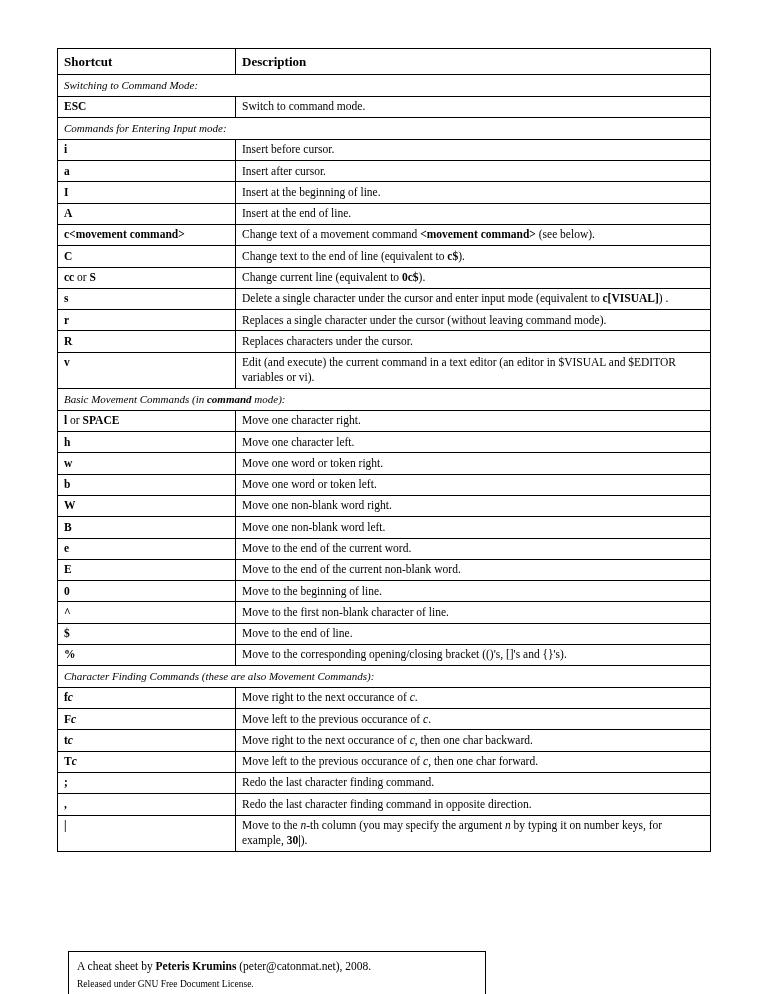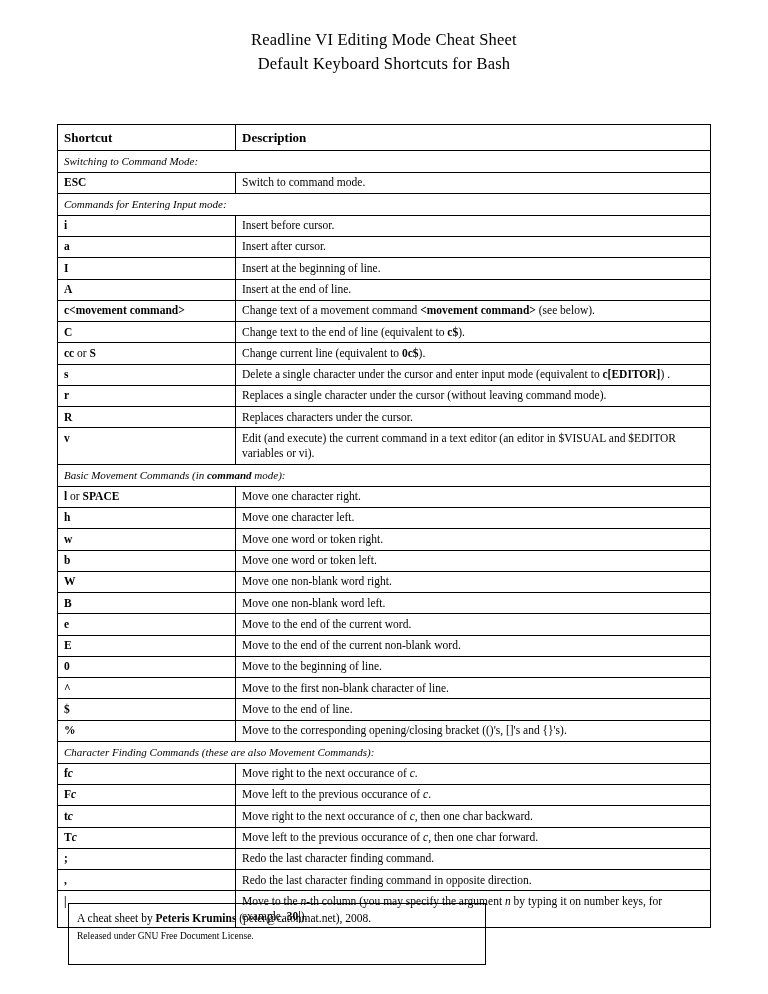--- a/index.html
+++ b/index.html
@@ -85,24 +85,20 @@
     font-weight: normal;
     padding-top: 3px;
   }
   i { font-style: italic; }
 </style>
 </head>
 <body>
 
 <div class="page">
 
-  <div class="title-block">
-    <div class="title-line">Readline VI Editing Mode Cheat Sheet</div>
-    <div class="title-line">Default Keyboard Shortcuts for Bash</div>
-  </div>
 
   <div class="table-wrap">
     <table class="cheat">
       <colgroup>
           <col class="c1">
           <col class="c2">
         </colgroup>
       <thead>
         <tr>
           <th>Shortcut</th>
@@ -143,21 +139,21 @@
           <tr>
             <td class="shortcut">C</td>
             <td class="desc">Change text to the end of line (equivalent to <b>c$</b>).</td>
           </tr>
           <tr>
             <td class="shortcut">cc<span class="norm"> or </span>S</td>
             <td class="desc">Change current line (equivalent to <b>0c$</b>).</td>
           </tr>
           <tr>
             <td class="shortcut">s</td>
-            <td class="desc">Delete a single character under the cursor and enter input mode (equivalent to <b>c[EDITOR]</b>) .</td>
+            <td class="desc">Delete a single character under the cursor and enter input mode (equivalent to <b>c[VISUAL]</b>) .</td>
           </tr>
           <tr>
             <td class="shortcut">r</td>
             <td class="desc">Replaces a single character under the cursor (without leaving command mode).</td>
           </tr>
           <tr>
             <td class="shortcut">R</td>
             <td class="desc">Replaces characters under the cursor.</td>
           </tr>
           <tr>

